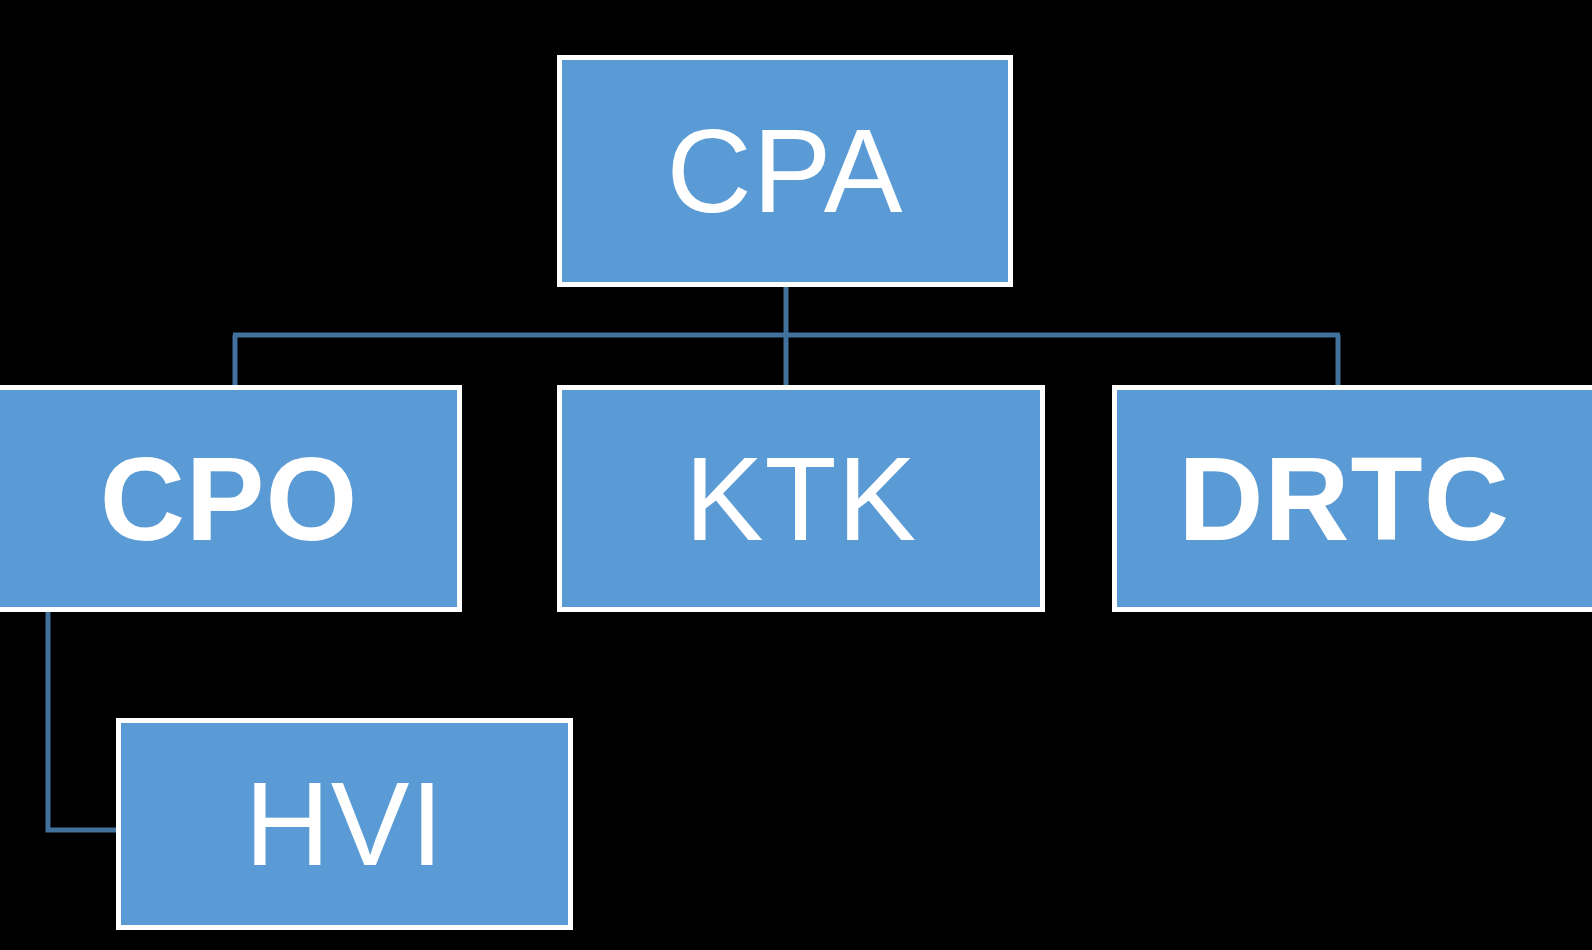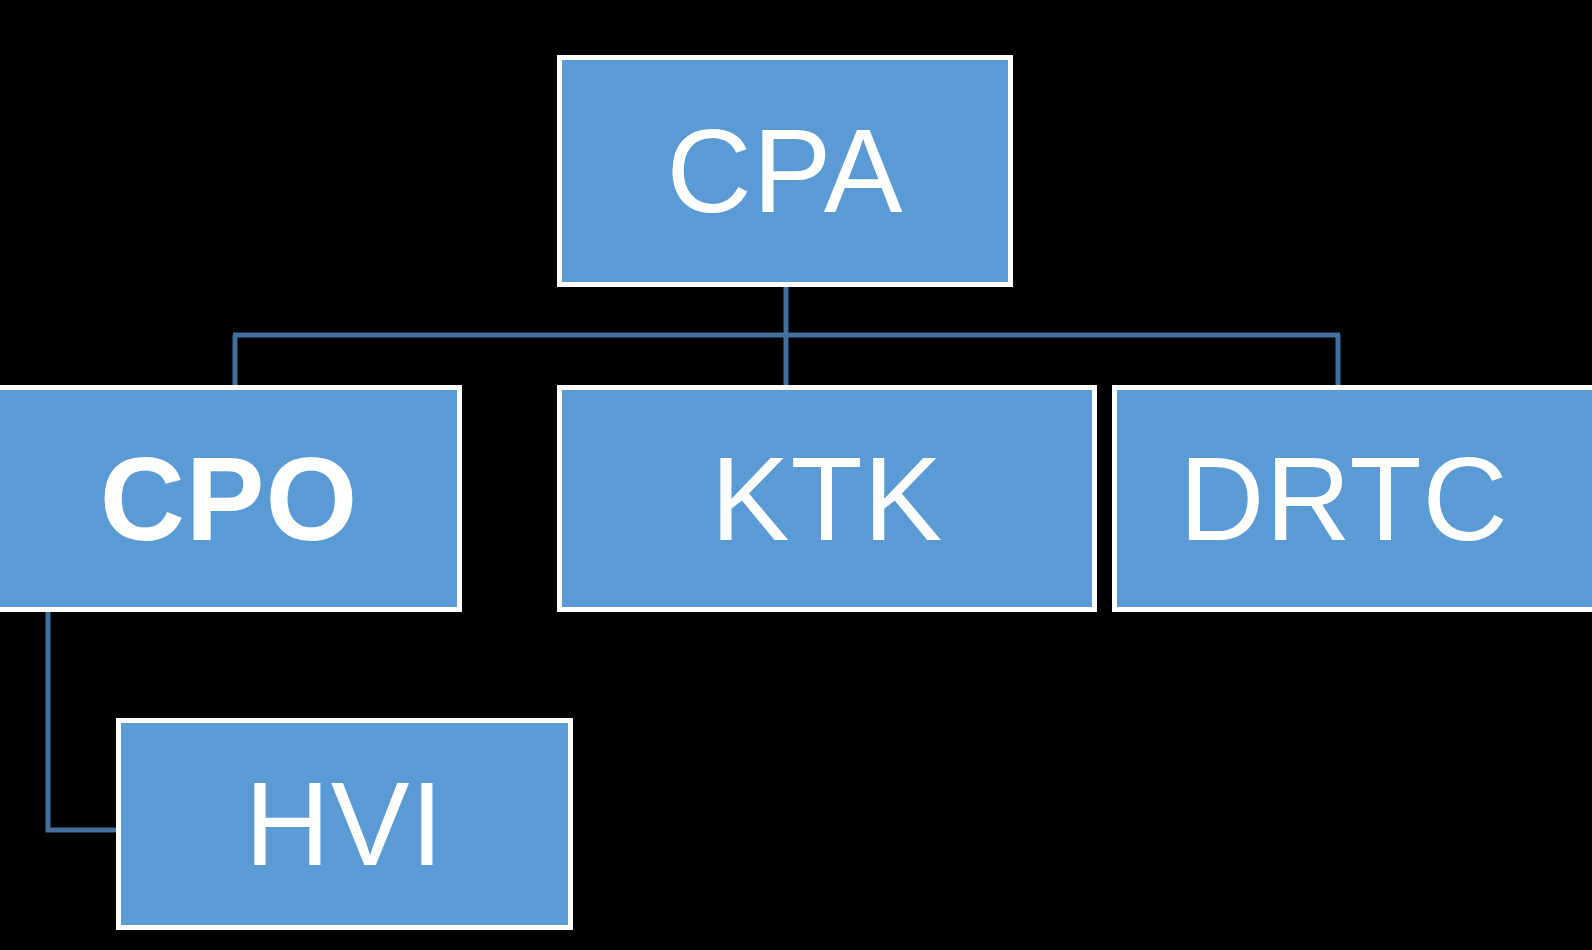--- a/index.html
+++ b/index.html
@@ -43,26 +43,26 @@
     font-weight: 300;
     font-size: 118px;
     line-height: 1;
     letter-spacing: 1px;
     white-space: nowrap;
     user-select: none;
   }
   
   #node-cpa  { left: 557px;  top: 15px;  width: 456px; height: 232px; }
   #node-cpo  { left: -60px;  top: 345px; width: 522px; height: 227px; }
-  #node-ktk  { left: 557px;  top: 345px; width: 540px; height: 227px; }
+  #node-ktk  { left: 557px;  top: 345px; width: 488px; height: 227px; }
   #node-drtc { left: 1112px; top: 345px; width: 540px; height: 227px; }
   #node-hvi  { left: 116px;  top: 678px; width: 457px; height: 212px; }
   
   #node-cpo .node-label { transform: translateX(28px); font-weight: bold; }
-  #node-drtc .node-label { transform: translateX(-38px); }
+  #node-drtc .node-label { transform: translateX(-38px); font-weight: bold; }
 </style>
 </head>
 <body>
 
 <div id="canvas">
 
   <svg id="connectors" viewBox="0 0 1592 950">
 
     <line x1="786" y1="247" x2="786" y2="297" stroke="#41719C" stroke-width="5"></line>
 

